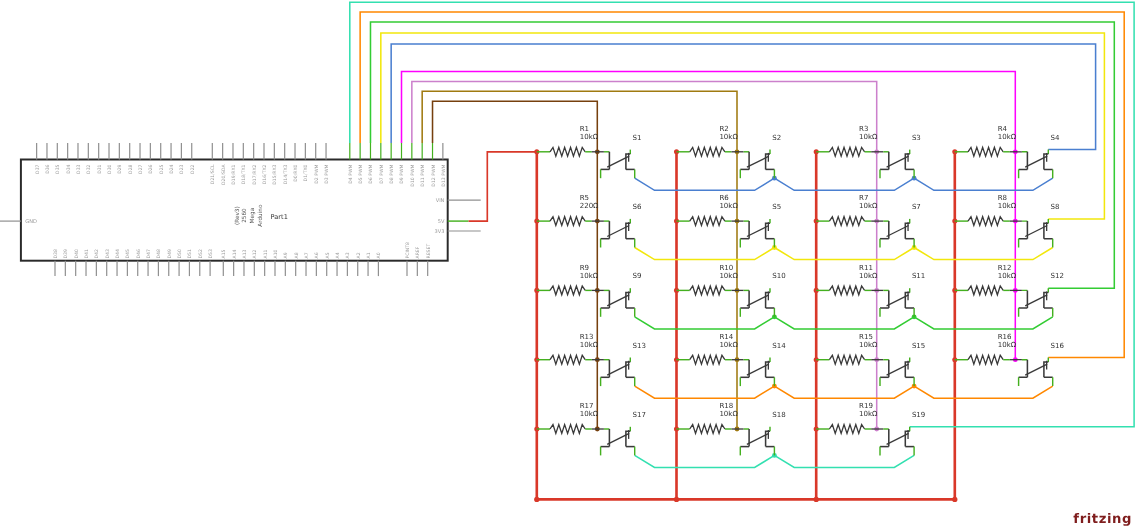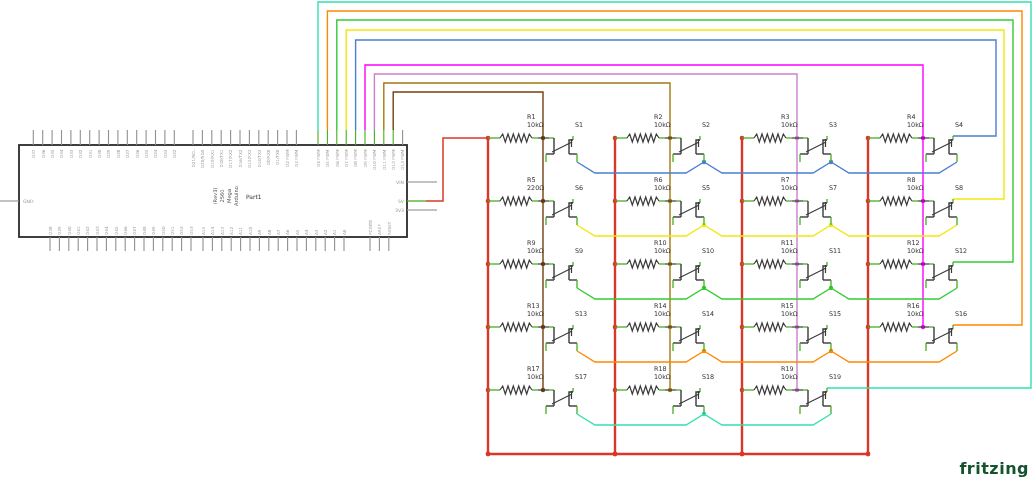--- a/index.html
+++ b/index.html
@@ -2,21 +2,21 @@
 <html><head>
 <meta charset="utf-8">
 <style>
   html,body{margin:0;padding:0;background:#ffffff;}
   body{width:1035px;height:480px;overflow:hidden;font-family:"DejaVu Sans",sans-serif;}
   #canvas{position:relative;width:1035px;height:480px;background:#fff;}
   svg{position:absolute;left:0;top:0;}
   #watermark{
     position:absolute;right:6px;bottom:2px;
     font-family:"DejaVu Sans",sans-serif;
-    font-size:16px;font-weight:bold;color:#14532d;letter-spacing:.5px;
+    font-size:12px;font-weight:bold;color:#7f1d1d;letter-spacing:.5px;
   }
 </style>
 </head>
 <body>
 
 <div id="canvas">
   <svg id="schematic" width="1035" height="480" viewBox="0 0 1035 480">
       <g>
         <rect x="19" y="145" width="388" height="92" fill="#ffffff" stroke="#2a2a2a" stroke-width="1.8"></rect>
         <path d="M33.3,145 V130" stroke="#909090" stroke-width="1.1" fill="none" stroke-linecap="butt" stroke-linejoin="miter"></path>

